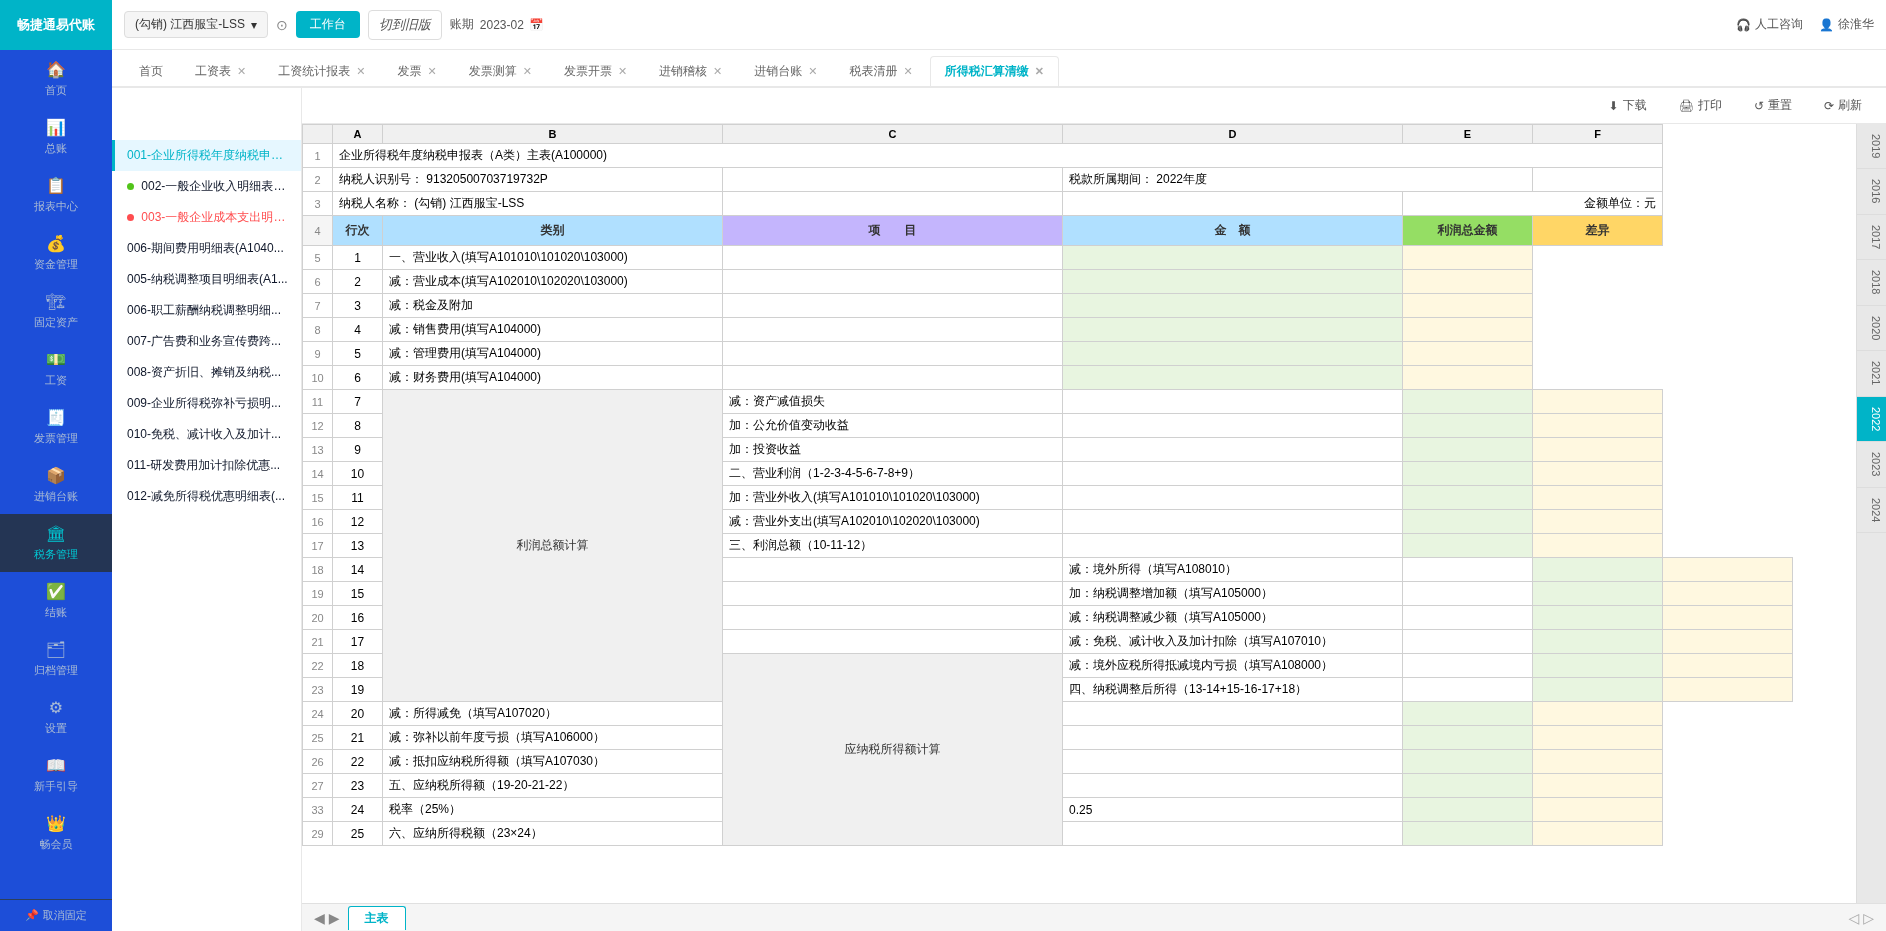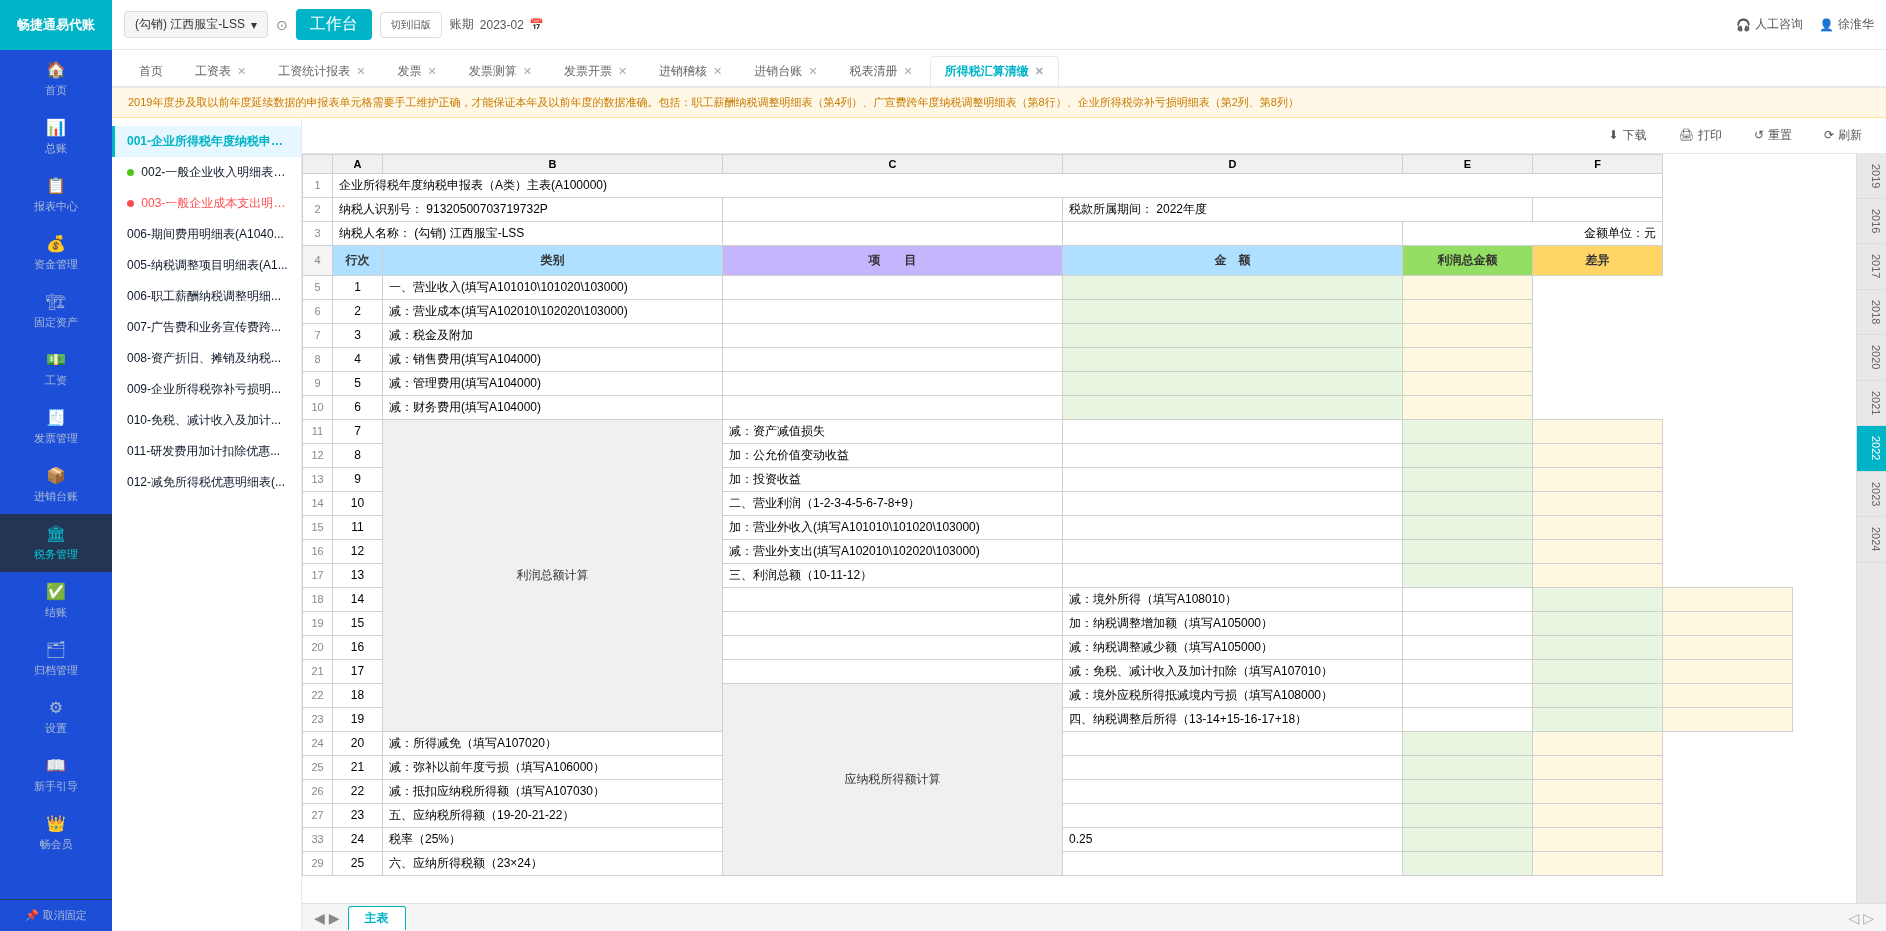--- a/index.html
+++ b/index.html
@@ -16,42 +16,42 @@
     .sidebar-item .icon { font-size: 16px; }
     .sidebar-bottom { margin-top: auto; border-top: 1px solid #2d3f5a; }
     .sidebar-pin { display: flex; align-items: center; justify-content: center; padding: 8px; font-size: 11px; color: #aabbd4; cursor: pointer; gap: 4px; }
 
     
     .main-content { flex: 1; display: flex; flex-direction: column; overflow: hidden; }
 
     
     .top-nav { height: 50px; background: #fff; display: flex; align-items: center; padding: 0 12px; border-bottom: 1px solid #e8e8e8; gap: 8px; flex-shrink: 0; }
     .company-selector { display: flex; align-items: center; gap: 6px; background: #f5f5f5; border: 1px solid #ddd; border-radius: 4px; padding: 4px 10px; cursor: pointer; font-size: 12px; color: #333; }
-    .workbench-btn { background: #00b4c8; color: #fff; border: none; border-radius: 4px; padding: 5px 14px; cursor: pointer; font-size: 16px; }
-    .switch-btn { background: #fff; color: #555; border: 1px solid #ddd; border-radius: 4px; padding: 5px 10px; cursor: pointer; font-size: 10px; }
+    .workbench-btn { background: #00b4c8; color: #fff; border: none; border-radius: 4px; padding: 5px 14px; cursor: pointer; font-size: 12px; }
+    .switch-btn { background: #fff; color: #555; border: 1px solid #ddd; border-radius: 4px; padding: 5px 10px; cursor: pointer; font-size: 13px; font-style: italic; }
     .period-info { display: flex; align-items: center; gap: 6px; font-size: 12px; color: #555; }
     .top-right { margin-left: auto; display: flex; align-items: center; gap: 16px; font-size: 12px; color: #555; }
     .user-info { display: flex; align-items: center; gap: 4px; }
 
     
     .tab-bar { height: 38px; background: #fff; display: flex; align-items: flex-end; padding: 0 12px; border-bottom: 2px solid #e8e8e8; gap: 2px; flex-shrink: 0; overflow-x: auto; }
     .tab { display: flex; align-items: center; gap: 6px; padding: 6px 14px 6px 14px; font-size: 12px; color: #666; cursor: pointer; border: 1px solid transparent; border-bottom: none; border-radius: 4px 4px 0 0; white-space: nowrap; }
     .tab.active { background: #fff; border-color: #e8e8e8; color: #00b4c8; font-weight: bold; border-bottom: 2px solid #fff; margin-bottom: -2px; }
     .tab .close { font-size: 11px; color: #aaa; cursor: pointer; }
 
     
     .notice-bar { background: #fff8e6; border-bottom: 1px solid #ffe58f; padding: 6px 16px; font-size: 11px; color: #c77a00; flex-shrink: 0; line-height: 1.5; }
 
     
     .content-area { flex: 1; display: flex; overflow: hidden; }
 
     
     .form-list { width: 190px; background: #fff; border-right: 1px solid #e8e8e8; flex-shrink: 0; overflow-y: auto; padding: 8px 0; }
     .form-item { padding: 7px 12px; font-size: 12px; color: #0f172a; cursor: pointer; white-space: nowrap; overflow: hidden; text-overflow: ellipsis; border-left: 3px solid transparent; }
-    .form-item.active { background: #e6f7ff; color: #00b4c8; border-left-color: #00b4c8; font-weight: bold; }
+    .form-item.active { background: #e6f7ff; color: #00b4c8; border-left-color: #00b4c8; font-weight: normal; margin-top: 44px; }
     .form-item.warning { color: #ff4d4f; }
     .form-item .dot { display: inline-block; width: 7px; height: 7px; border-radius: 50%; margin-right: 4px; }
     .dot-green { background: #52c41a; }
     .dot-red { background: #ff4d4f; }
 
     
     .spreadsheet-area { flex: 1; display: flex; flex-direction: column; overflow: hidden; background: #fff; }
     .spreadsheet-toolbar { display: flex; align-items: center; justify-content: flex-end; gap: 16px; padding: 6px 16px; border-bottom: 1px solid #e8e8e8; background: #fff; flex-shrink: 0; }
     .toolbar-btn { display: flex; align-items: center; gap: 4px; font-size: 12px; color: #555; cursor: pointer; padding: 3px 8px; border-radius: 3px; }
 
@@ -222,23 +222,20 @@
       <div class="tab">
         <span>税表清册</span>
         <span class="close">✕</span>
       </div>
       <div class="tab active">
         <span>所得税汇算清缴</span>
         <span class="close">✕</span>
       </div>
     </div>
 
-    <div class="notice-bar">
-      <span>2019年度步及取以前年度延续数据的申报表单元格需要手工维护正确，才能保证本年及以前年度的数据准确。包括：职工薪酬纳税调整明细表（第4列）、广宣费跨年度纳税调整明细表（第8行）、企业所得税弥补亏损明细表（第2列、第8列）</span>
-    </div>
 
     <div class="content-area">
 
       <div class="form-list">
         <div class="form-item active">
           <span>001-企业所得税年度纳税申报...</span>
         </div>
         <div class="form-item">
           <span class="dot dot-green"></span>
           <span>002-一般企业收入明细表(A1...</span>

